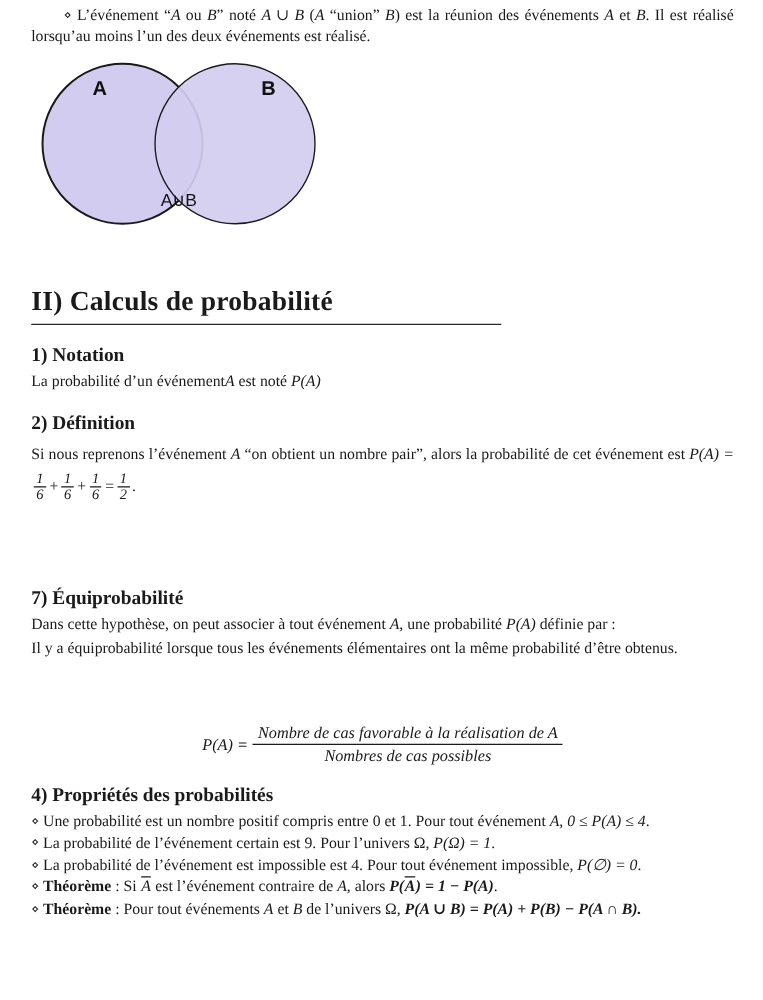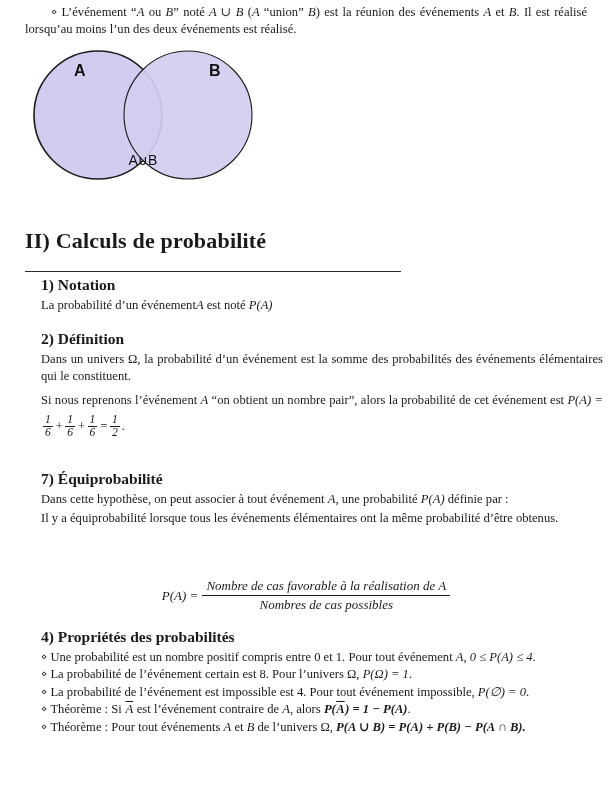--- a/index.html
+++ b/index.html
@@ -61,36 +61,35 @@
 
   
   .h-main {
     position: absolute;
     left: 25px;
     top: 228px;
     width: 562px;
     font-size: 22px;
     font-weight: bold;
     letter-spacing: 0.2px;
-    padding-bottom: 17px;
+    padding-bottom: 5px;
     border-bottom: 1.2px solid #2a2a2a;
     box-sizing: border-box;
     width: 376px;
   }
   .h-sub {
     font-size: 15.5px;
     font-weight: bold;
     margin: 0 0 3px 0;
   }
 
   .sec {
     position: absolute;
     left: 25px;
     width: 562px;
-    margin-left: 16px;
   }
   .sec-notation { top: 276px; }
   .sec-definition { top: 330px; }
   .sec-equi { top: 470px; }
   .sec-prop { top: 628px; }
 
   .para { margin: 0 0 0 0; }
   .para + .para { margin-top: 2px; }
 
   
@@ -148,21 +147,21 @@
     text-align: justify;
   }
   .bold-math {
     font-weight: bold;
     font-style: italic;
   }
   .overline {
     text-decoration: overline;
     padding: 0 0.5px;
   }
-  .thm { font-weight: normal; font-style: normal; }
+  .thm { font-weight: bold; font-style: normal; }
 </style>
 </head>
 <body>
 
 <div class="page">
 
   <div class="intro-block">
     <p class="body-text indent-first"><span class="lozenge">⋄</span>&nbsp;<span>L’événement “</span><span class="math">A</span><span> ou </span><span class="math">B</span><span>” noté </span><span class="math">A ∪ B</span><span> (</span><span class="math">A</span><span> “union” </span><span class="math">B</span><span>) est la réunion des événements </span><span class="math">A</span>
       <span>et </span><span class="math">B</span><span>. Il est réalisé lorsqu’au moins l’un des deux événements est réalisé.</span></p>
   </div>
@@ -179,40 +178,39 @@
 
   <div class="h-main">II) Calculs de probabilité</div>
 
   <div class="sec sec-notation">
     <div class="h-sub">1) Notation</div>
     <p class="body-text para"><span>La probabilité d’un événement</span><span class="math">A</span><span> est noté </span><span class="math">P(A)</span></p>
   </div>
 
   <div class="sec sec-definition">
     <div class="h-sub">2) Définition</div>
-    <p class="body-text para"><span>Dans un univers </span><span class="math upright">Ω</span><span>, la probabilité d’un événement est la somme des probabilités des événements élémentaires qui le constituent.</span></p>
     <p class="body-text para eq-line"><span>Si nous reprenons l’événement </span><span class="math">A</span><span> “on obtient un nombre pair”, alors la probabilité de cet événement est </span><span class="math">P(A) =</span><span class="frac"><span class="num">1</span><span class="den">6</span></span><span class="math">+</span><span class="frac"><span class="num">1</span><span class="den">6</span></span><span class="math">+</span><span class="frac"><span class="num">1</span><span class="den">6</span></span><span class="math">=</span><span class="frac"><span class="num">1</span><span class="den">2</span></span><span>.</span></p>
   </div>
 
   <div class="sec sec-equi">
     <div class="h-sub">7) Équiprobabilité</div>
     <p class="body-text para"><span>Dans cette hypothèse, on peut associer à tout événement </span><span class="math">A</span><span>, une probabilité </span><span class="math">P(A)</span><span> définie par :</span></p>
     <p class="body-text para">Il y a équiprobabilité lorsque tous les événements élémentaires ont la même probabilité d’être obtenus.</p>
   </div>
 
   <div class="display-formula">
     <span class="lead">P(A) =</span><span class="dfrac"><span class="num">Nombre de cas favorable à la réalisation de A</span><span class="den">Nombres de cas possibles</span></span>
   </div>
 
   <div class="sec sec-prop">
     <div class="h-sub">4) Propriétés des probabilités</div>
 
     <p class="body-text prop-line"><span class="lozenge">⋄</span>&nbsp;<span>Une probabilité est un nombre positif compris entre 0 et 1. Pour tout événement </span><span class="math">A</span><span>, </span><span class="math">0 ≤ P(A) ≤ 4</span><span>.</span></p>
 
-    <p class="body-text prop-line"><span class="lozenge">⋄</span>&nbsp;<span>La probabilité de l’événement certain est 8. Pour l’univers </span><span class="math upright">Ω</span><span>, </span><span class="math">P(Ω) = 1</span><span>.</span></p>
+    <p class="body-text prop-line"><span class="lozenge">⋄</span>&nbsp;<span>La probabilité de l’événement certain est 9. Pour l’univers </span><span class="math upright">Ω</span><span>, </span><span class="math">P(Ω) = 1</span><span>.</span></p>
 
     <p class="body-text prop-line"><span class="lozenge">⋄</span>&nbsp;<span>La probabilité de l’événement est impossible est 4. Pour tout événement impossible, </span><span class="math">P(∅) = 0</span><span>.</span></p>
 
     <p class="body-text prop-line"><span class="lozenge">⋄</span>&nbsp;<span class="thm">Théorème</span><span> : </span><span>Si </span><span class="math overline">A</span><span> est l’événement contraire de </span><span class="math">A</span><span>, alors </span><span class="bold-math">P(</span><span class="bold-math overline">A</span><span class="bold-math">) = 1 − P(A)</span><span>.</span></p>
 
     <p class="body-text prop-line"><span class="lozenge">⋄</span>&nbsp;<span class="thm">Théorème</span><span> : </span><span>Pour tout événements </span><span class="math">A</span><span> et </span><span class="math">B</span><span> de l’univers </span><span class="math upright">Ω</span><span>, </span><span class="bold-math">P(A ∪ B) = P(A) +</span> <span class="bold-math">P(B) − P(A ∩ B)</span><span class="bold-math">.</span></p>
   </div>
 
 </div>
 

